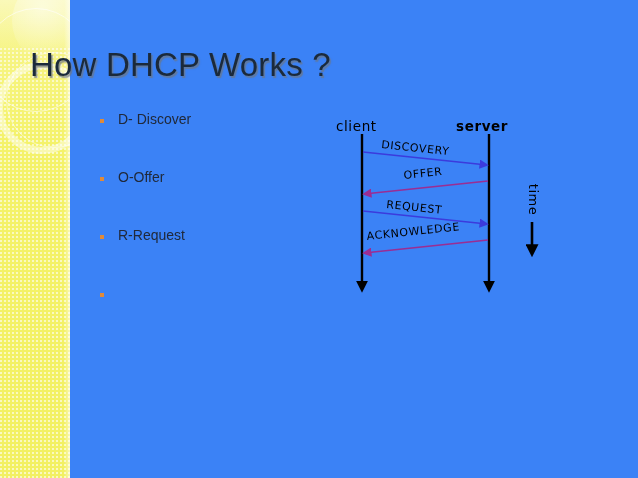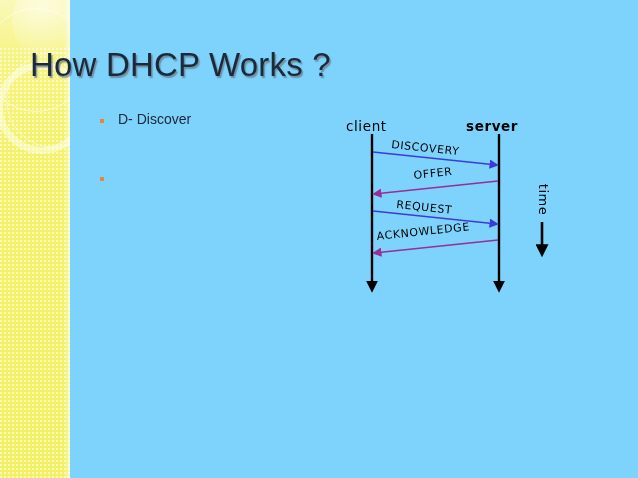--- a/index.html
+++ b/index.html
@@ -1,21 +1,21 @@
 <!DOCTYPE html>
 <html><head>
 <meta charset="utf-8">
 <style>
   html,body{margin:0;padding:0;background:#fff;}
   body{
     width:638px;height:478px;overflow:hidden;position:relative;
     font-family:"Liberation Sans", sans-serif;
     -webkit-font-smoothing:antialiased;
   }
-  .slide{position:absolute;inset:0;background:#7dd3fc;}
+  .slide{position:absolute;inset:0;background:#3b82f6;}
 
   
   .sidebar{
     position:absolute;left:0;top:0;width:70px;height:478px;
     background:linear-gradient(180deg,#f7f58e 0%,#f6f47f 14%,#f4f26a 30%,#f3f165 70%,#f2f062 100%);
     overflow:hidden;
   }
   .sidebar-dots{
     position:absolute;left:0;top:48px;width:70px;height:430px;
     background-image:
@@ -62,21 +62,21 @@
   .bullet-row{position:relative;height:58px;}
   .bullet-mark{
     position:absolute;left:0;top:7px;width:4px;height:4px;background:#E08A39;
   }
   .bullet-text{
     position:absolute;left:18px;top:0;
     font-size:14px;color:#20293a;white-space:nowrap;line-height:15px;
   }
 
   
-  .diagram{position:absolute;left:330px;top:112px;width:250px;height:200px;}
+  .diagram{position:absolute;left:320px;top:112px;width:250px;height:200px;}
   .dg-label{
     position:absolute;font-size:13.5px;color:#000;letter-spacing:.6px;
     font-family:"DejaVu Sans", sans-serif;
   }
   .dg-svg{position:absolute;left:0;top:0;}
   .time-wrap{
     position:absolute;left:200px;top:62px;width:26px;height:100px;
   }
   .time-text{
     position:absolute;left:-15px;top:18px;width:56px;
@@ -99,20 +99,28 @@
     <div class="sidebar-topwash"></div>
     <div class="sidebar-edge"></div>
   </div>
 
   <div class="title">How DHCP Works ?</div>
 
   <div class="bullets">
     <div class="bullet-row">
       <span class="bullet-mark"></span>
       <span class="bullet-text">D- Discover</span>
+    </div>
+    <div class="bullet-row">
+      <span class="bullet-mark"></span>
+      <span class="bullet-text">O-Offer</span>
+    </div>
+    <div class="bullet-row">
+      <span class="bullet-mark"></span>
+      <span class="bullet-text">R-Request</span>
     </div>
     <div class="bullet-row">
       <span class="bullet-mark"></span>
     </div>
   </div>
 
   <div class="diagram">
 
     <div class="dg-label" style="left:16px;top:6px;">client</div>
     <div class="dg-label" style="left:136px;top:6px;font-weight:bold;">server</div>

